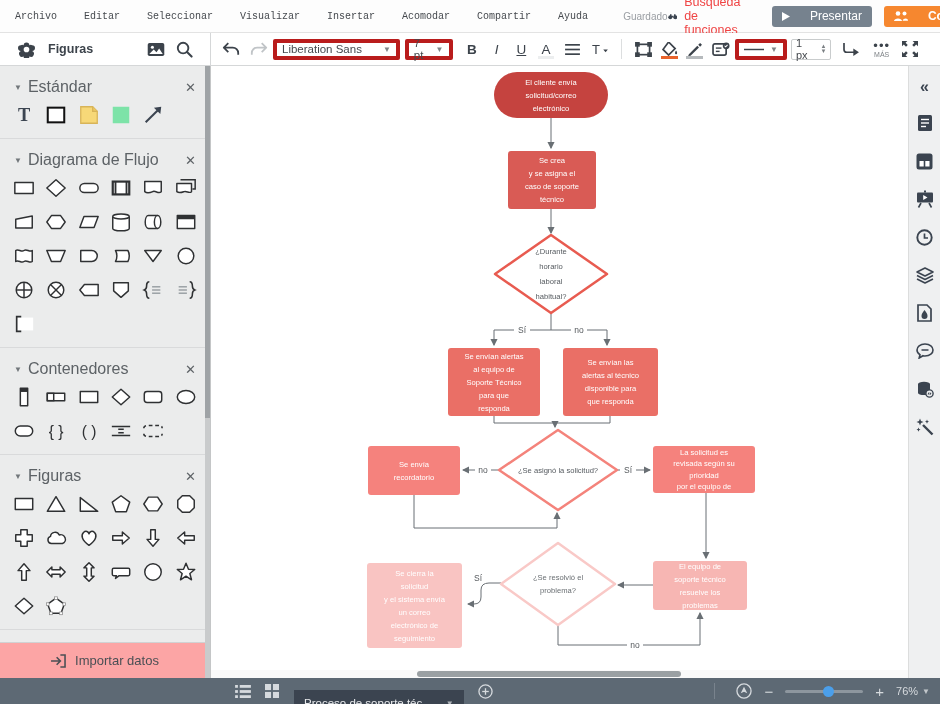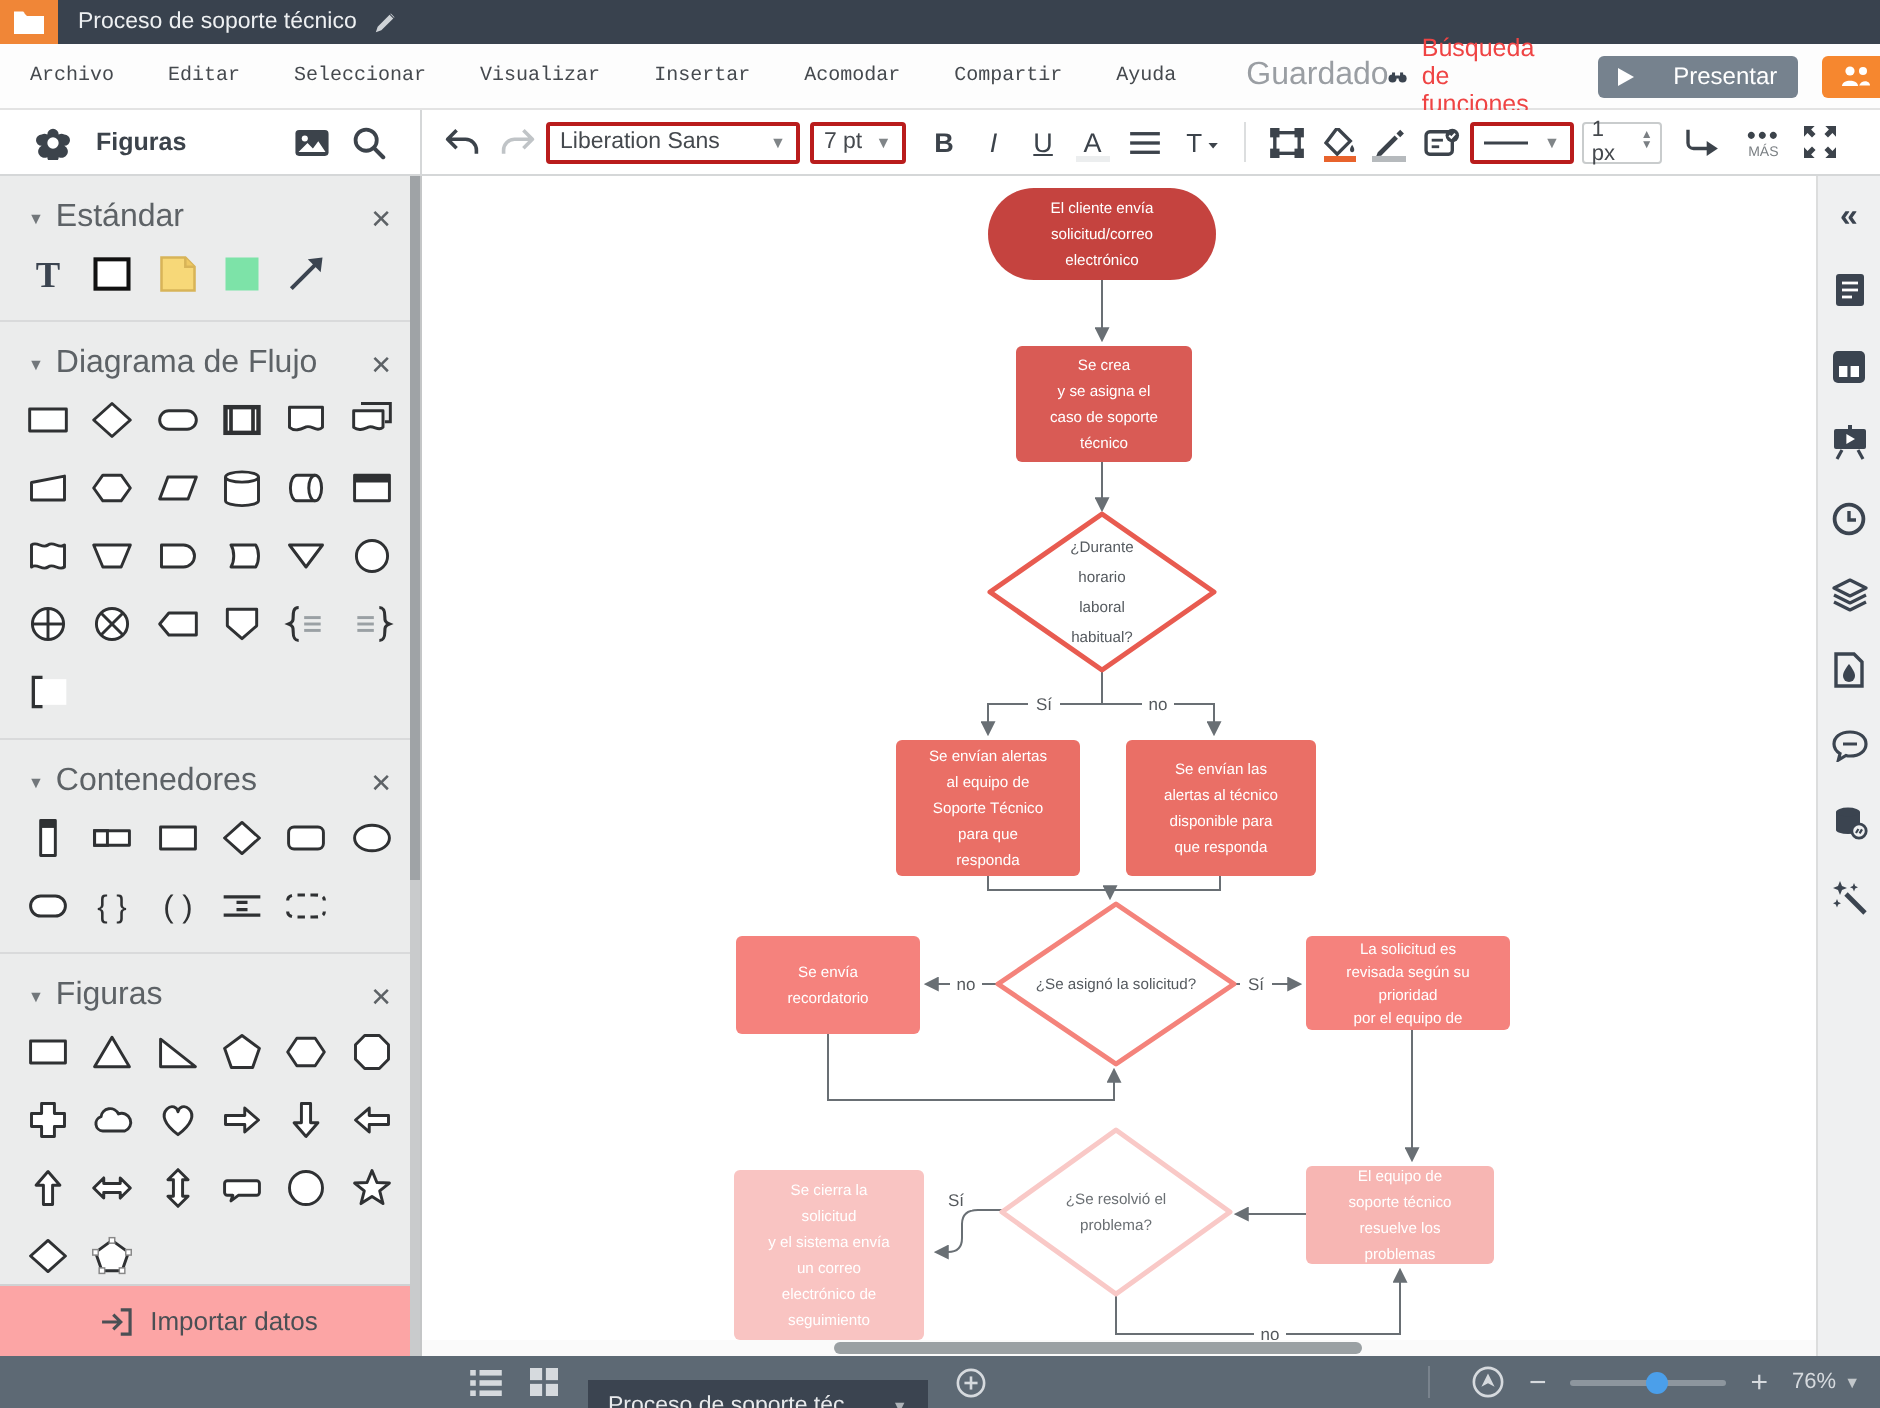--- a/index.html
+++ b/index.html
@@ -9,37 +9,37 @@
 
   
   .titlebar { height:22px; background:#39424e; display:flex; align-items:center; flex:none; }
   .logo { width:29px; height:22px; background:#f08637; display:flex; align-items:center; justify-content:center; flex:none; }
   .title-text { color:#eef0f2; font-size:11.5px; margin-left:10px; }
   .pencil { margin-left:9px; display:flex; align-items:center; }
 
   
   .menubar { height:33px; background:#fdfdfd; border-bottom:1px solid #e3e3e3; display:flex; align-items:center; padding:0 10px 0 15px; flex:none; }
   .menu-item { font-size:10px; color:#45494e; margin-right:27px; cursor:default;font-family:Liberation Mono, monospace; }
-  .menu-saved { font-size:16px; color:#9a9ea3; margin-left:8px; }
+  .menu-saved { font-size:10px; color:#9a9ea3; margin-left:8px; }
   .menubar-right { margin-left:auto; display:flex; align-items:center; }
   .search-funcs { display:flex; align-items:center; font-size:12.5px; color:#ef4444; margin-right:22px; }
   .btn { height:21px; border-radius:3px; display:flex; align-items:center; padding:0 10px; font-size:12px; color:#fff;gap:14px; }
   .btn-present { background:#76828e; margin-right:12px; }
   .btn-share { background:#f6872f; font-weight:bold; }
   .btn .bicon { margin-right:6px; display:flex; align-items:center; }
 
   
   .toolbar { height:33px; background:#ffffff; border-bottom:1px solid #d5d7d8; display:flex; align-items:center; flex:none; }
   .tb-left { width:211px; flex:none; display:flex; align-items:center; padding:0 12px; border-right:1px solid #d5d7d8; height:100%; }
   .tb-left .label { font-size:12.5px; font-weight:bold; color:#3c434b; margin-left:8px; }
   .tb-left .spacer { flex:1; }
   .tbi { display:flex; align-items:center; justify-content:center; width:24px; height:24px; margin:0 2px; flex:none; }
   .tb-main { display:flex; align-items:center; flex:1; padding:0 6px; height:100%; }
   .tb-sep { width:1px; height:20px; background:#dcdedf; margin:0 7px; flex:none; }
-  .select-box { border:2px solid #b91c1c; border-radius:2px; height:21px; display:flex; align-items:center; font-size:11.5px; color:#45494e; padding:0 5px; background:#fff; }
+  .select-box { border:4px solid #b91c1c; border-radius:2px; height:21px; display:flex; align-items:center; font-size:11.5px; color:#45494e; padding:0 5px; background:#fff; }
   .select-box .car { margin-left:auto; color:#808588; font-size:8px; padding-left:6px; }
   .font-select { width:128px; margin-right:5px; }
   .size-select { width:48px; margin-right:7px; }
   .fmt { font-size:13.5px; color:#3c434b; width:25px; text-align:center; }
   .fmt.b { font-weight:bold; }
   .fmt.i { font-style:italic; }
   .fmt.u { text-decoration:underline; }
   .swatch-btn { position:relative; width:25px; height:22px; display:flex; align-items:center; justify-content:center; }
   .swatch-btn .bar { position:absolute; left:4px; right:4px; bottom:1px; height:3px; }
   .linestyle-select { width:52px; margin-right:4px; }
@@ -91,33 +91,20 @@
   .zoom-slider { width:78px; height:3px; background:#8d969e; border-radius:2px; position:relative; margin:0 6px; }
   .zoom-knob { position:absolute; left:38px; top:-4px; width:11px; height:11px; border-radius:50%; background:#4b9fea; }
   .zoom-val { font-size:11px; margin-left:6px; }
   .zoom-car { font-size:8px; margin-left:4px; color:#c2c7cb; }
 </style>
 </head>
 <body>
 
 <div id="app">
 
-  <div class="titlebar">
-    <div class="logo">
-      <svg width="15" height="12" viewBox="0 0 15 12">
-          <path d="M0,1.5 h5 l1.5,1.5 H15 V12 H0 z M0,0.8 h4.6 l0.8,0.8 H0 z" fill="#fff"></path>
-        </svg>
-    </div>
-    <span class="title-text">Proceso de soporte técnico</span>
-    <span class="pencil">
-      <svg width="11" height="11" viewBox="0 0 12 12">
-          <path d="M1,11 L2,8 L8.5,1.5 L10.5,3.5 L4,10 Z M9.2,0.8 L11.2,2.8 L10.9,3.1 L8.9,1.1 Z" fill="#cfd3d7"></path>
-        </svg>
-    </span>
-  </div>
 
   <div class="menubar">
     <span class="menu-item">Archivo</span>
     <span class="menu-item">Editar</span>
     <span class="menu-item">Seleccionar</span>
     <span class="menu-item">Visualizar</span>
     <span class="menu-item">Insertar</span>
     <span class="menu-item">Acomodar</span>
     <span class="menu-item">Compartir</span>
     <span class="menu-item">Ayuda</span>

